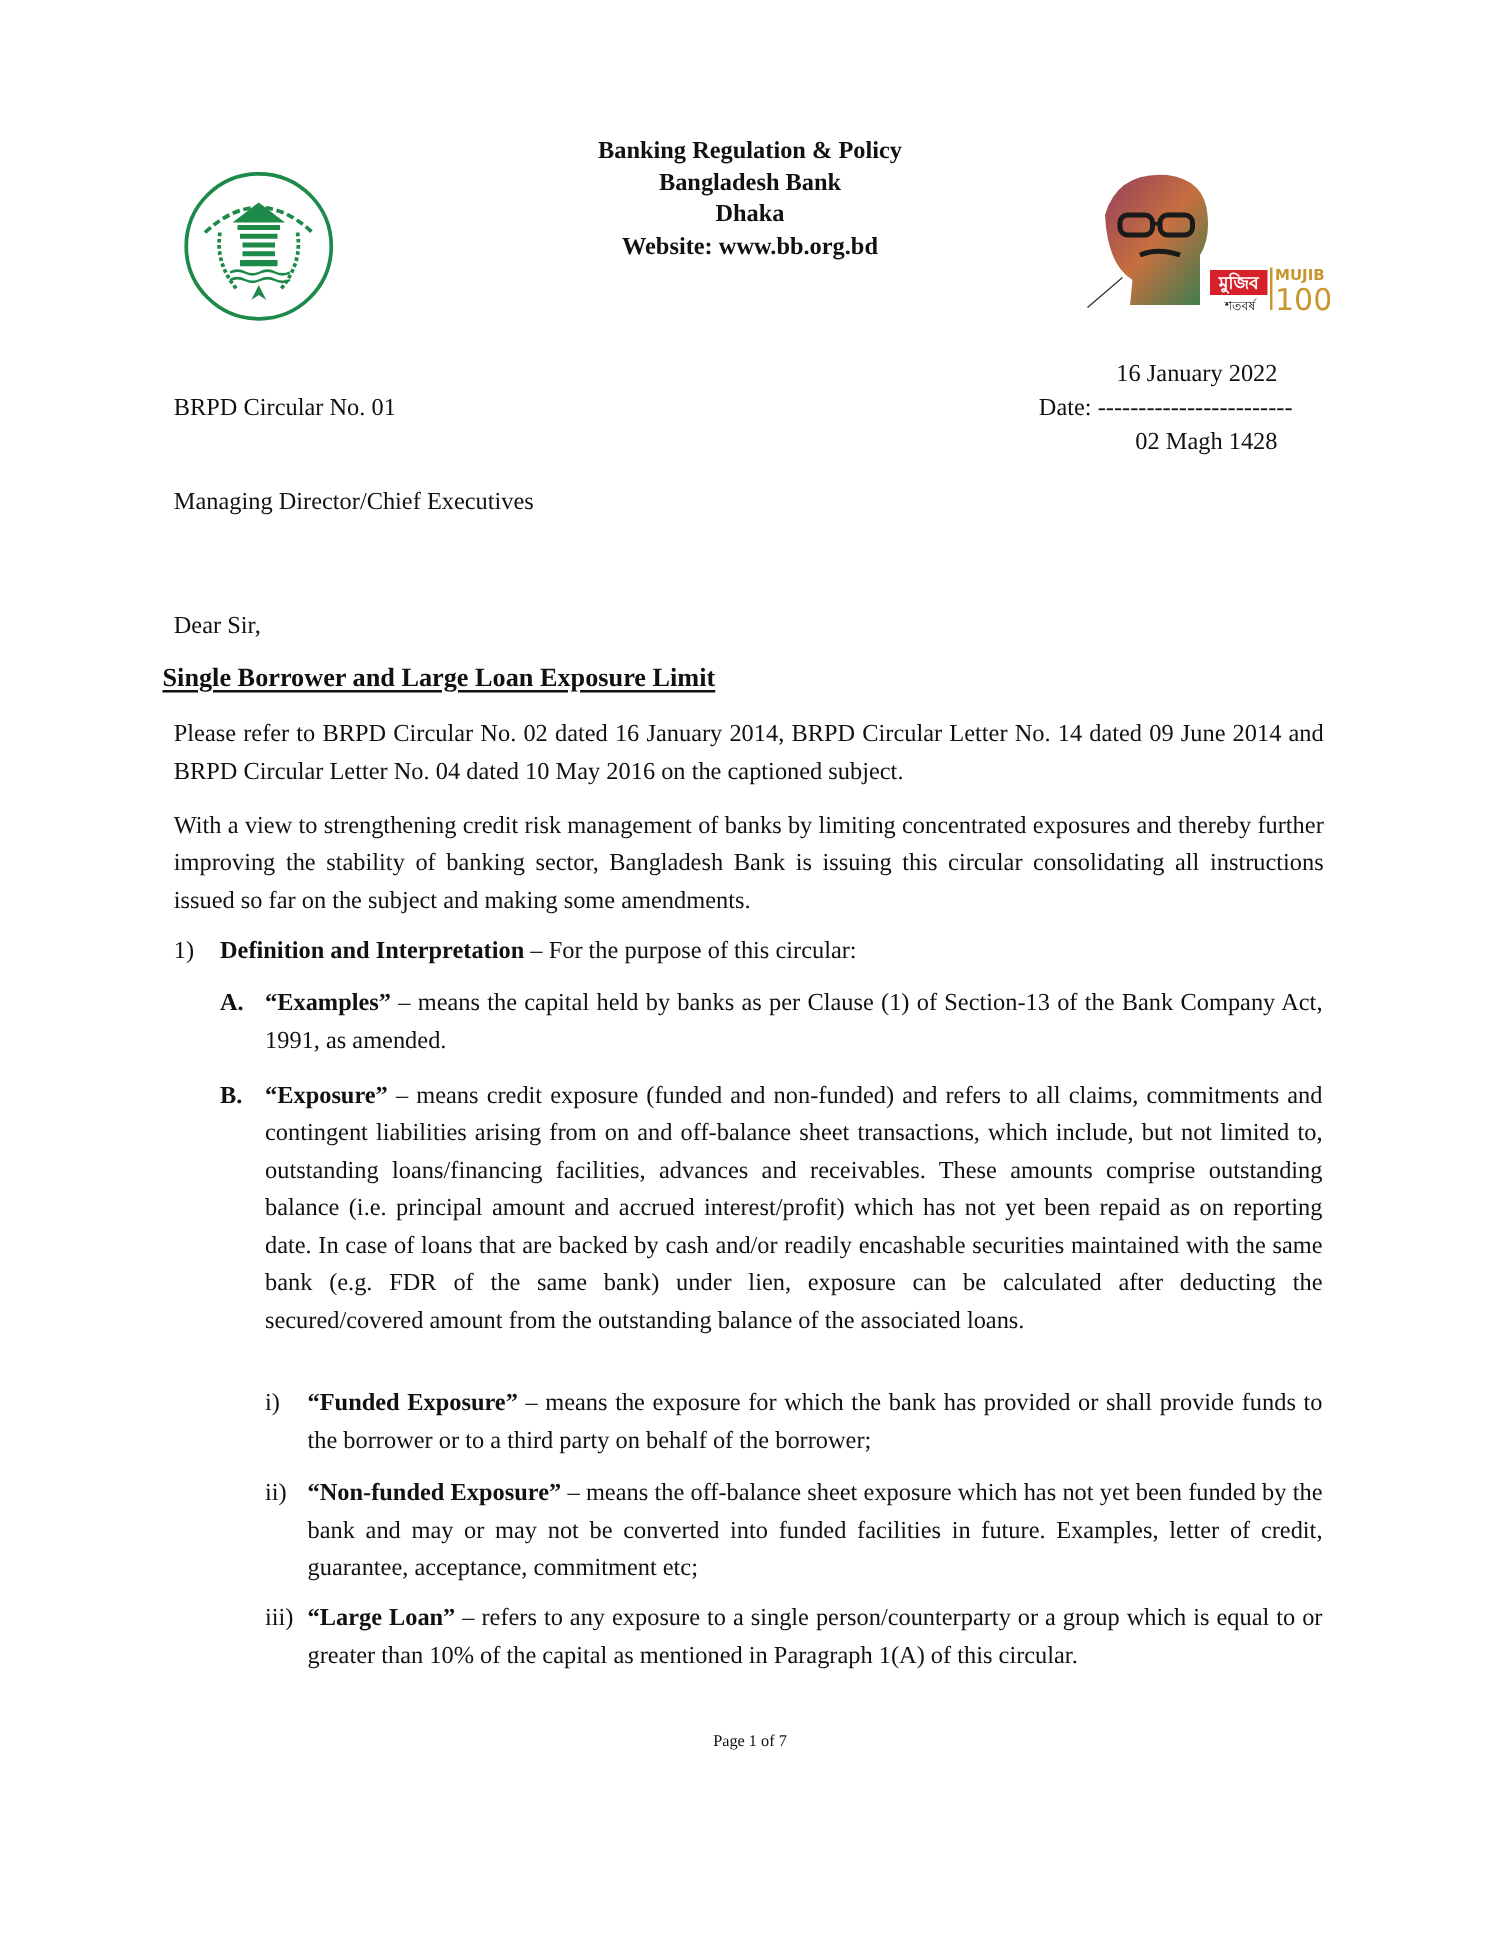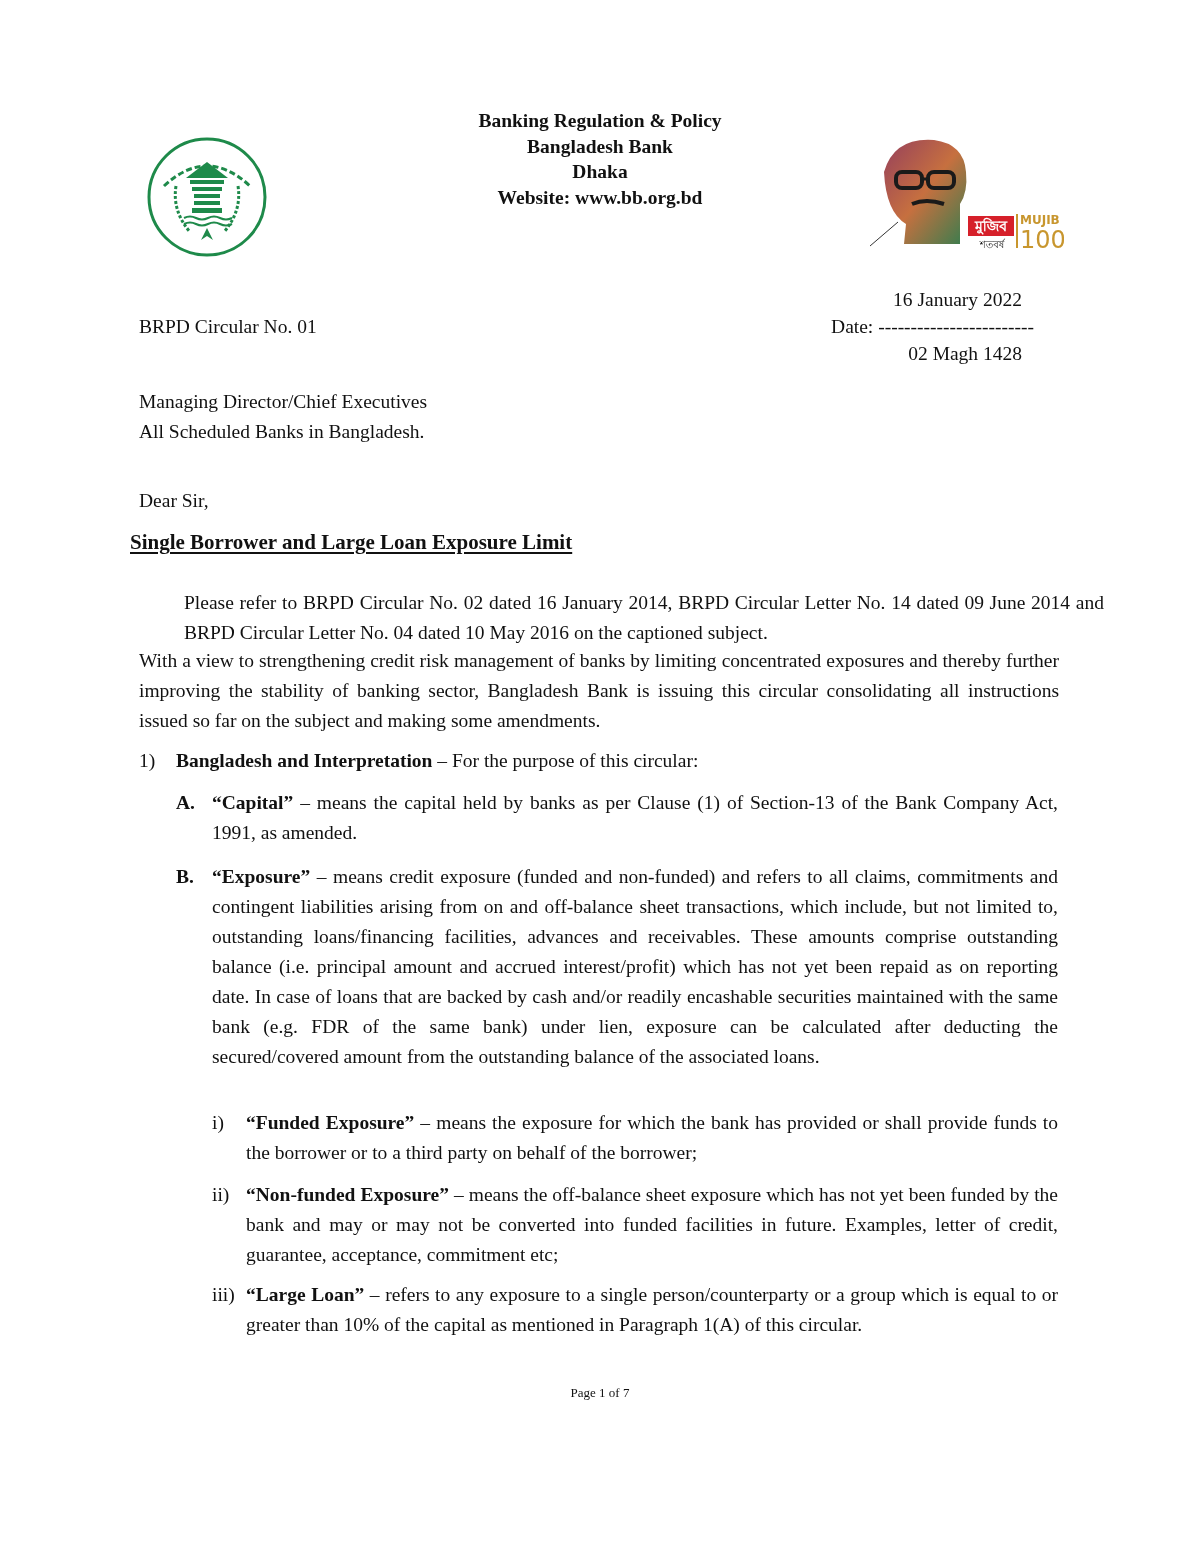--- a/index.html
+++ b/index.html
@@ -82,38 +82,37 @@
 
 <div class="abs t" style="left:139px; top:312px;">BRPD Circular No. 01</div>
 <div class="abs date-block">
   <div class="c" style="padding-right:12px;">16 January 2022</div>
   <div class="c">Date: ------------------------</div>
   <div class="c" style="padding-right:12px;">02 Magh 1428</div>
 </div>
 
 <div class="abs t" style="left:139px; top:387px;">
   <div>Managing Director/Chief Executives</div>
-  <div>All Scheduled Banks in Bangladesh.</div>
 </div>
 
 <div class="abs t" style="left:139px; top:486px;">Dear Sir,</div>
 
 <div class="abs subject">Single Borrower and Large Loan Exposure Limit</div>
 
-<div class="abs para t just" style="top:588px;margin-left:45px;">Please refer to BRPD Circular No. 02 dated 16 January 2014, BRPD Circular Letter No. 14 dated 09 June 2014 and BRPD Circular Letter No. 04 dated 10 May 2016 on the captioned subject.</div>
+<div class="abs para t just" style="top:573px;">Please refer to BRPD Circular No. 02 dated 16 January 2014, BRPD Circular Letter No. 14 dated 09 June 2014 and BRPD Circular Letter No. 04 dated 10 May 2016 on the captioned subject.</div>
 <div class="abs para t just" style="top:646px;">With a view to strengthening credit risk management of banks by limiting concentrated exposures and thereby further improving the stability of banking sector, Bangladesh Bank is issuing this circular consolidating all instructions issued so far on the subject and making some amendments.</div>
 
 <div class="abs t" style="left:139px; top:746px;">1)</div>
 <div class="abs t" style="left:176px; top:746px; width:880px;">
-  <b>Bangladesh and Interpretation</b><span> – For the purpose of this circular:</span>
+  <b>Definition and Interpretation</b><span> – For the purpose of this circular:</span>
 </div>
 
 <div class="abs t" style="left:176px; top:788px;"><b>A.</b></div>
 <div class="abs t just" style="left:212px; top:788px; width:846px;">
-  <b>“Capital”</b><span> – means the capital held by banks as per Clause (1) of Section-13 of the Bank Company Act, 1991, as amended.</span>
+  <b>“Examples”</b><span> – means the capital held by banks as per Clause (1) of Section-13 of the Bank Company Act, 1991, as amended.</span>
 </div>
 
 <div class="abs t" style="left:176px; top:862px;"><b>B.</b></div>
 <div class="abs t just" style="left:212px; top:862px; width:846px;">
   <b>“Exposure”</b><span> – means credit exposure (funded and non-funded) and refers to all claims, commitments and contingent liabilities arising from on and off-balance sheet transactions, which include, but not limited to, outstanding loans/financing facilities, advances and receivables. These amounts comprise outstanding balance (i.e. principal amount and accrued interest/profit) which has not yet been repaid as on reporting date. In case of loans that are backed by cash and/or readily encashable securities maintained with the same bank (e.g. FDR of the same bank) under lien, exposure can be calculated after deducting the secured/covered amount from the outstanding balance of the associated loans.</span>
 </div>
 
 <div class="abs t" style="left:212px; top:1108px;">i)</div>
 <div class="abs t just" style="left:246px; top:1108px; width:812px;">
   <b>“Funded Exposure”</b><span> – means the exposure for which the bank has provided or shall provide funds to the borrower or to a third party on behalf of the borrower;</span>

